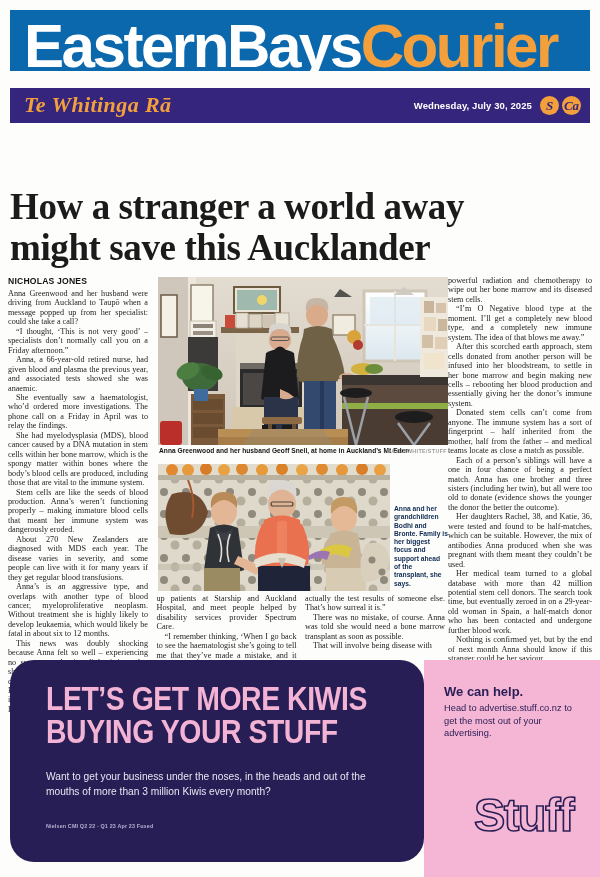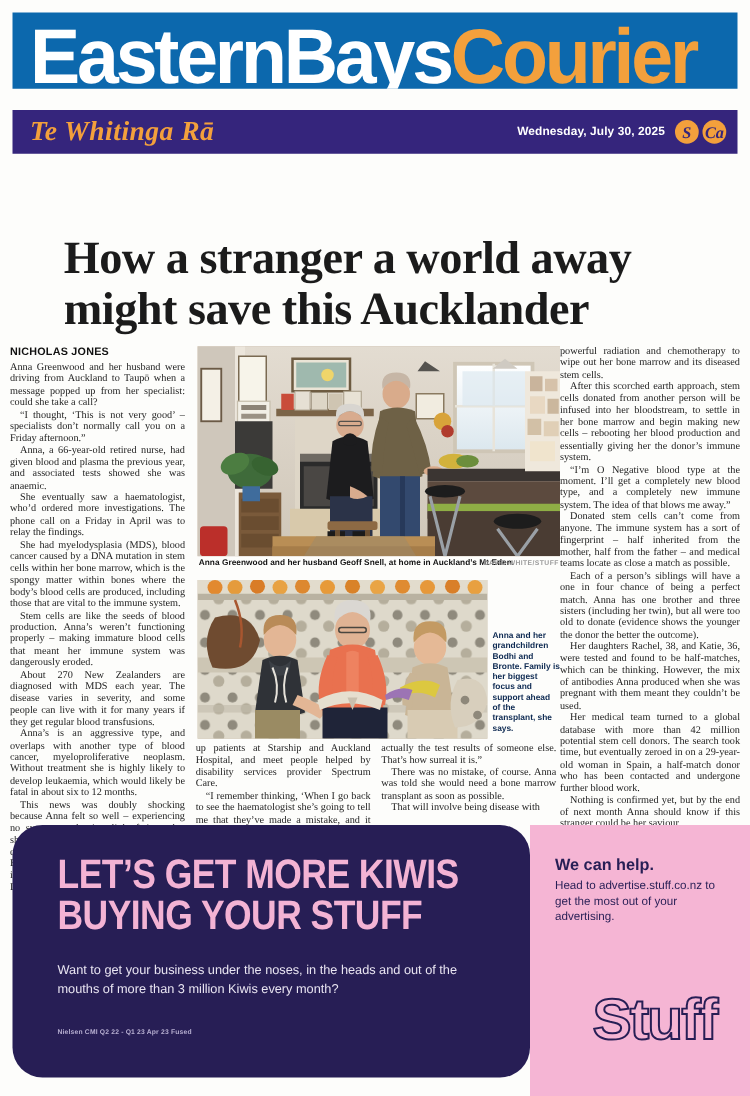--- a/index.html
+++ b/index.html
@@ -52,21 +52,21 @@
   .badge-s{right:31px;}
   .badge-c{right:9px;}
 
   
   .headline{
     position:absolute;left:10px;top:186px;width:580px;
     font-family:"Liberation Serif", serif;
     font-weight:bold;font-size:37px;line-height:41px;
     color:#1b1b1b;letter-spacing:-0.4px;
   }
-  .headline .ln{display:block;margin-left:41px;}
+  .headline .ln{display:block;}
 
   
   .article{position:absolute;left:8px;top:276px;width:584px;height:372px;}
   .col{position:absolute;top:0;width:140px;}
   .c1{left:0;}
   .c4{left:440px;width:144px;}
 
   .byline{
     font-size:8.6px;font-weight:bold;color:#111;letter-spacing:0.2px;
     margin:0 0 3px 0;
@@ -201,25 +201,25 @@
     </div>
 
     <div class="lower l3">
       <p class="body first">actually the test results of someone else. That’s how surreal it is.”</p>
       <p class="body">There was no mistake, of course. Anna was told she would need a bone marrow transplant as soon as possible.</p>
       <p class="body">That will involve being disease with</p>
     </div>
 
     <div class="col c4">
       <p class="body first">powerful radiation and chemotherapy to wipe out her bone marrow and its diseased stem cells.</p>
+      <p class="body">“I’m O Negative blood type at the moment. I’ll get a completely new blood type, and a completely new immune system. The idea of that blows me away.”</p>
       <p class="body">After this scorched earth approach, stem cells donated from another person will be infused into her bloodstream, to settle in her bone marrow and begin making new cells – rebooting her blood production and essentially giving her the donor’s immune system.</p>
-      <p class="body">“I’m O Negative blood type at the moment. I’ll get a completely new blood type, and a completely new immune system. The idea of that blows me away.”</p>
       <p class="body">Donated stem cells can’t come from anyone. The immune system has a sort of fingerprint – half inherited from the mother, half from the father – and medical teams locate as close a match as possible.</p>
       <p class="body">Each of a person’s siblings will have a one in four chance of being a perfect match. Anna has one brother and three sisters (including her twin), but all were too old to donate (evidence shows the younger the donor the better the outcome).</p>
-      <p class="body">Her daughters Rachel, 38, and Katie, 36, were tested and found to be half-matches, which can be thinking. However, the mix of antibodies Anna produced when she was pregnant with them meant they couldn’t be used.</p>
+      <p class="body">Her daughters Rachel, 38, and Katie, 36, were tested and found to be half-matches, which can be suitable. However, the mix of antibodies Anna produced when she was pregnant with them meant they couldn’t be used.</p>
       <p class="body">Her medical team turned to a global database with more than 42 million potential stem cell donors. The search took time, but eventually zeroed in on a 29-year-old woman in Spain, a half-match donor who has been contacted and undergone further blood work.</p>
       <p class="body">Nothing is confirmed yet, but by the end of next month Anna should know if this stranger could be her saviour.</p>
       <p class="body">“It’s incredibly overwhelming to know that there are people out there who are happy to save somebody else’s life, because that’s exactly what she’s doing.”</p>
     </div>
   </div>
 
   <div class="photo1">
     <svg viewBox="0 0 290 168" width="290" height="168" preserveAspectRatio="none">
       <defs>
         <linearGradient id="wall" x1="0" y1="0" x2="0" y2="1">

